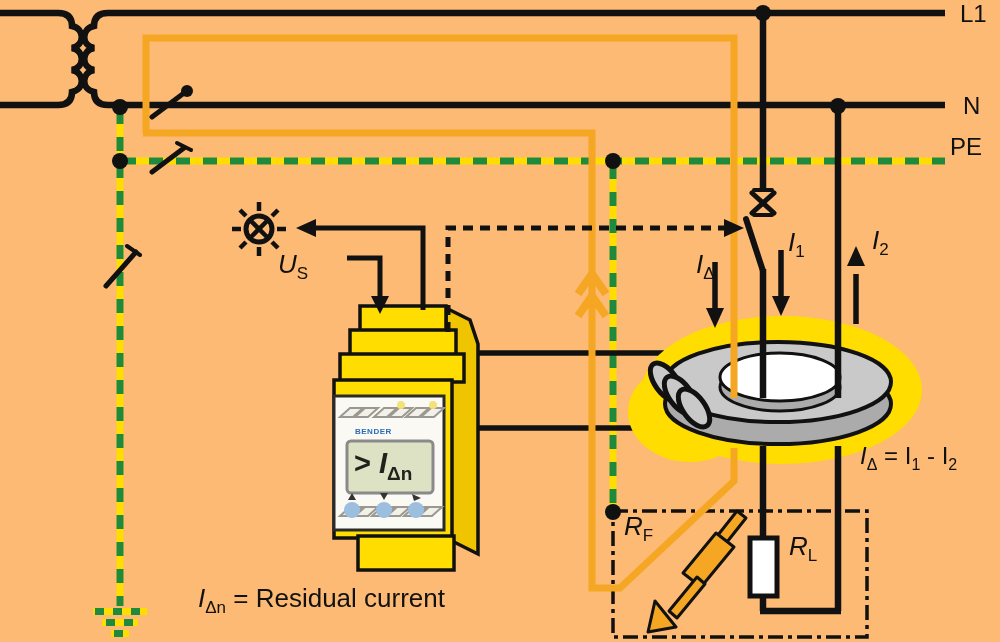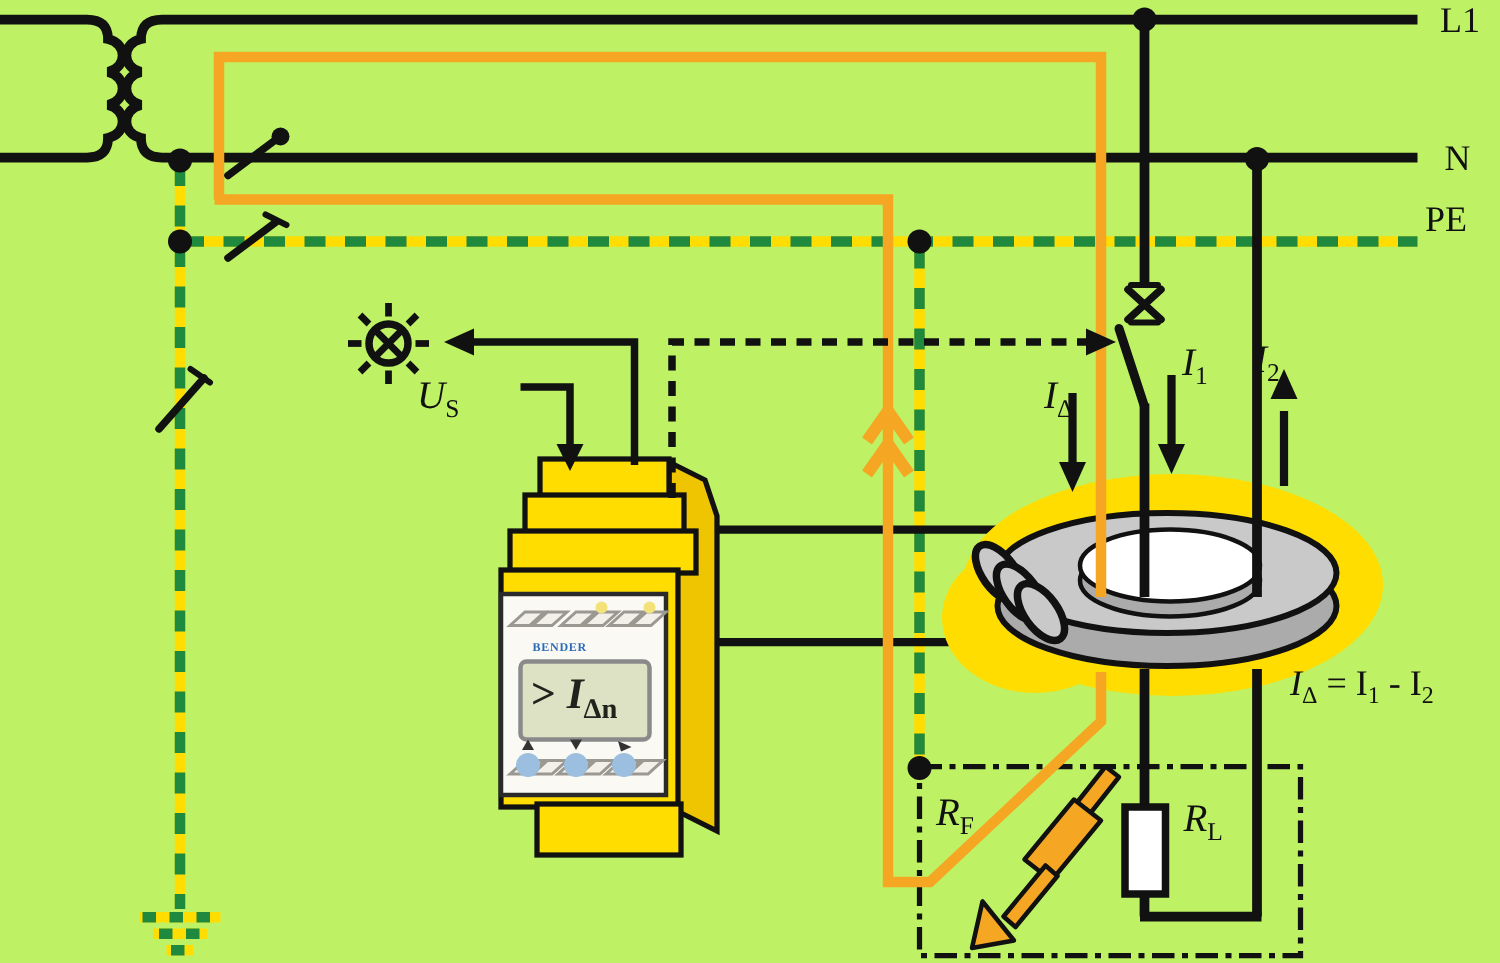--- a/index.html
+++ b/index.html
@@ -1,17 +1,17 @@
 <!DOCTYPE html>
 <html style="--c-ink: #111111; --c-orange: #F5A623; --c-yellow: #FFDD00; --c-green: #1F8A3D; --c-ctgray: #C9C9C9; --c-ctgraydark: #ABABAB; --c-deviceside: #EFC400; --c-panel: #FBF9F3; --c-display: #DCE2C3; --c-blue: #2B6CB8; --c-lightblue: #9CBFE0;"><head>
 <meta charset="utf-8">
 <style>
   html,body{margin:0;padding:0;background:#fff}
-  #stage{position:relative;width:1000px;height:642px;background:#bef264;overflow:hidden;
-         font-family:Liberation Serif, serif}
+  #stage{position:relative;width:1000px;height:642px;background:#fdba74;overflow:hidden;
+         font-family:Liberation Sans, sans-serif}
   #stage svg{position:absolute;left:0;top:0}
 
   
   .wire{fill:none;stroke:var(--c-ink);stroke-width:6.5}
   .wire5{fill:none;stroke:var(--c-ink);stroke-width:5.5}
   .lever{fill:none;stroke:var(--c-ink);stroke-width:6;stroke-linecap:round}
   .pey{fill:none;stroke:var(--c-yellow);stroke-width:7}
   .peg{fill:none;stroke:var(--c-green);stroke-width:7;stroke-dasharray:14 13}
   .pegs{fill:none;stroke:var(--c-green);stroke-width:7;stroke-dasharray:9 9}
   .orng{fill:none;stroke:var(--c-orange);stroke-width:7;stroke-linejoin:miter}
@@ -246,24 +246,25 @@
 </svg>
 
 <div class="lbl sz24" style="left:960px;top:2px">L1</div>
 <div class="lbl sz24" style="left:963px;top:94px">N</div>
 <div class="lbl sz24" style="left:950px;top:135px">PE</div>
 
 <div class="lbl" style="left:278px;top:251px"><span>U</span><sub>S</sub></div>
 
 <div class="lbl" style="left:696px;top:251px"><span>I</span><sub>Δ</sub></div>
 <div class="lbl" style="left:788px;top:229px"><span>I</span><sub>1</sub></div>
-<div class="lbl" style="left:836px;top:227px"><span>I</span><sub>2</sub></div>
-
-<div class="lbl" style="left:624px;top:529px"><span>R</span><sub>F</sub></div>
+<div class="lbl" style="left:872px;top:227px"><span>I</span><sub>2</sub></div>
+
+<div class="lbl" style="left:624px;top:513px"><span>R</span><sub>F</sub></div>
 <div class="lbl" style="left:789px;top:533px"><span>R</span><sub>L</sub></div>
 
 <div class="lbl eq" style="left:860px;top:444px;font-size:24px"><span>I</span><sub>Δ</sub><span class="up"> = I</span><sub>1</sub><span class="up"> - I</span><sub>2</sub></div>
 
+<div class="lbl" style="left:198px;top:585px"><span>I</span><sub>Δn</sub><span class="up"> = Residual current</span></div>
 
 <div class="brand">BENDER</div>
 <div class="lcd-text"><span>&gt; </span><i>I</i><sub>Δn</sub></div>
 
 </div>
 
 </body></html>

